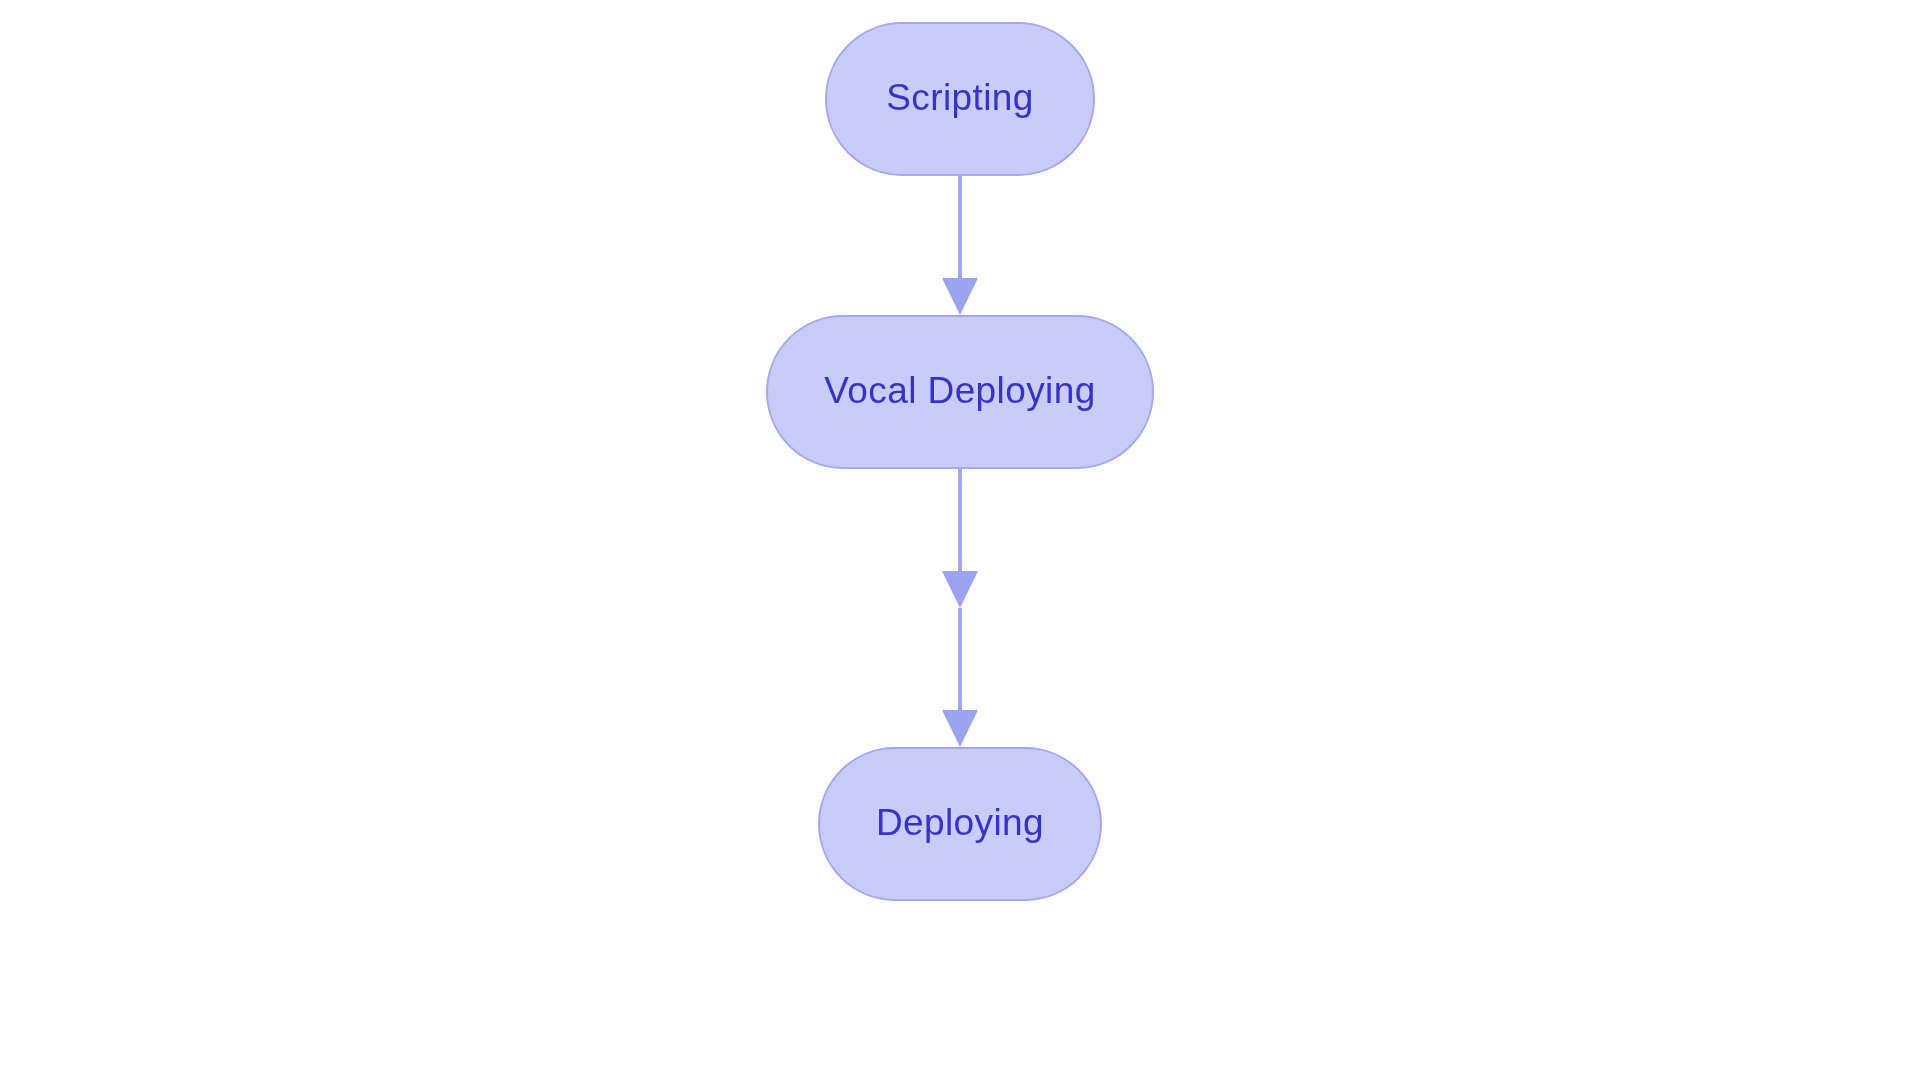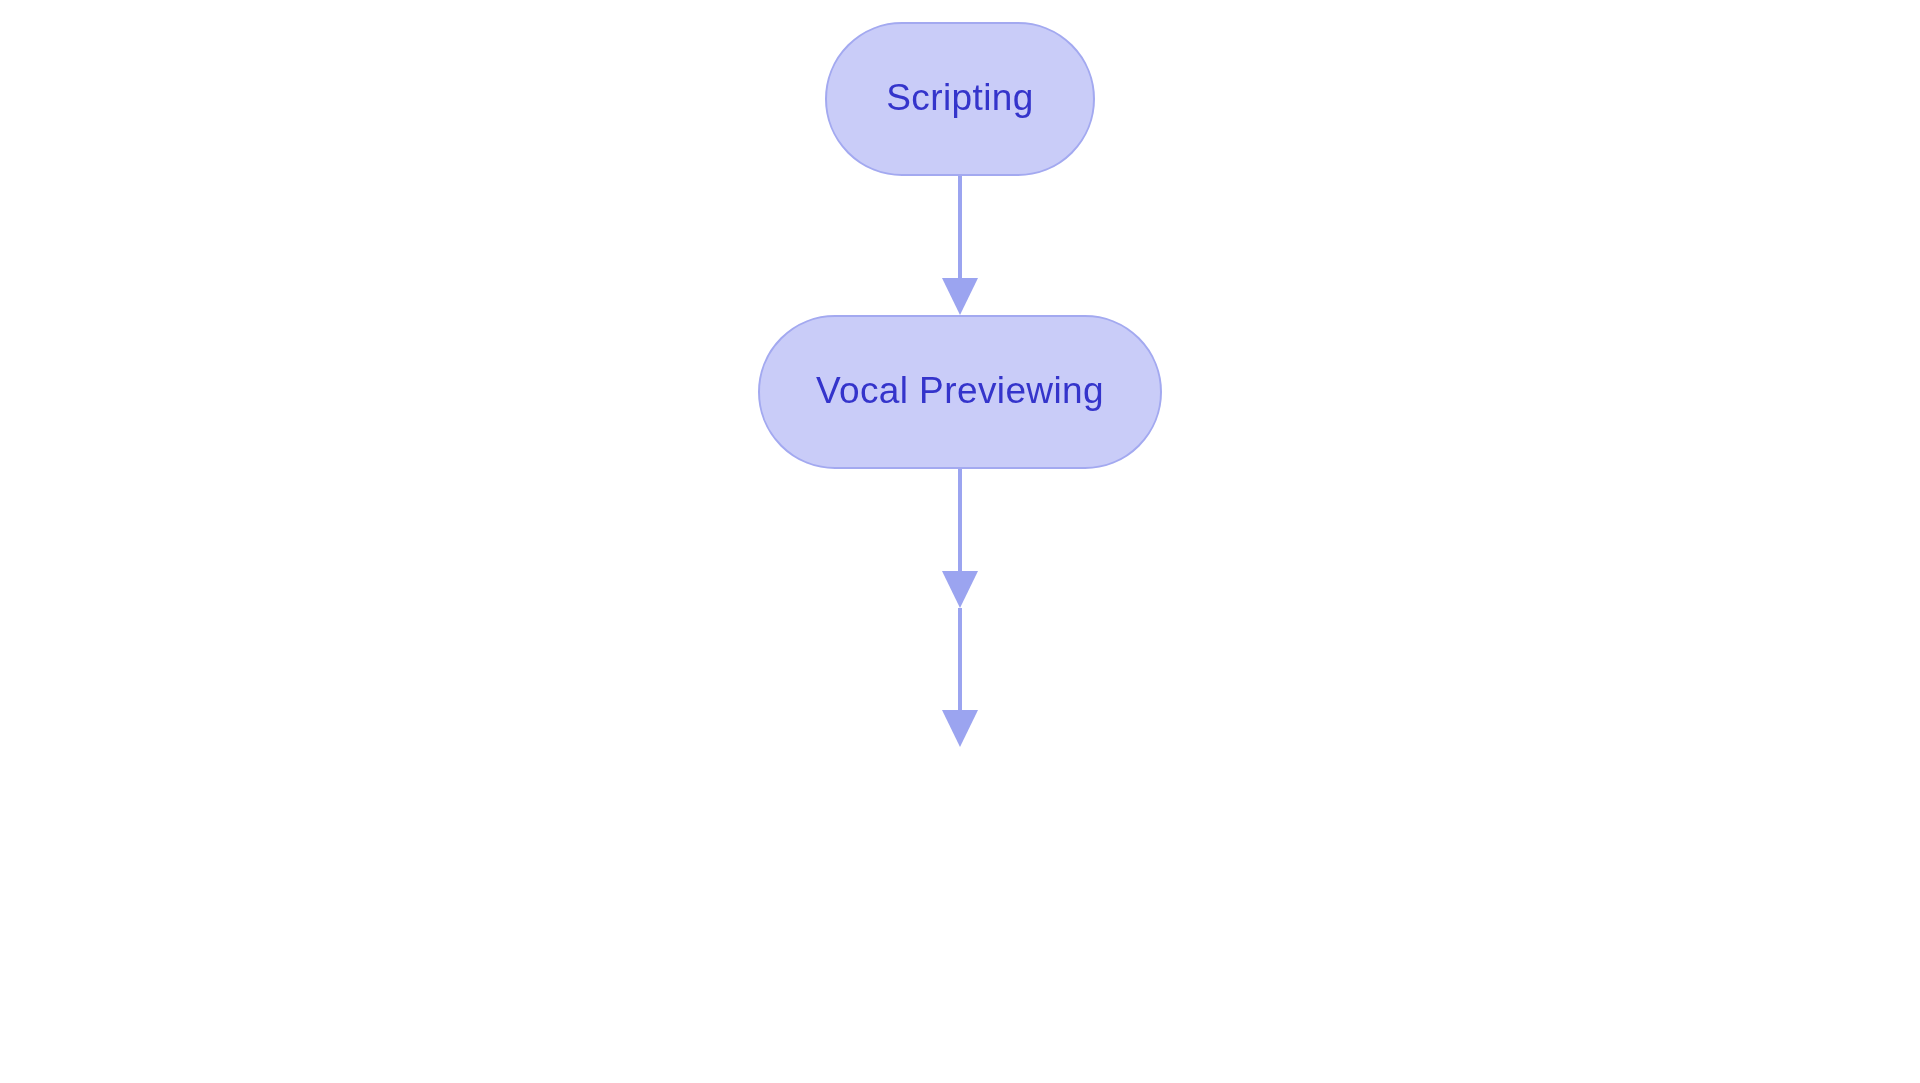--- a/index.html
+++ b/index.html
@@ -74,28 +74,31 @@
   <div class="node">
     <span class="node-label">Scripting</span>
   </div>
 
   <div class="connector">
     <div class="arrow-line"></div>
     <div class="arrowhead"></div>
   </div>
 
   <div class="node">
-    <span class="node-label">Vocal Previewing</span>
+    <span class="node-label">Vocal Deploying</span>
   </div>
 
   <div class="connector">
     <div class="arrow-line"></div>
     <div class="arrowhead"></div>
   </div>
 
 
   <div class="connector">
     <div class="arrow-line"></div>
     <div class="arrowhead"></div>
   </div>
 
+  <div class="node">
+    <span class="node-label">Deploying</span>
+  </div>
 
 </div>
 
 </body></html>

